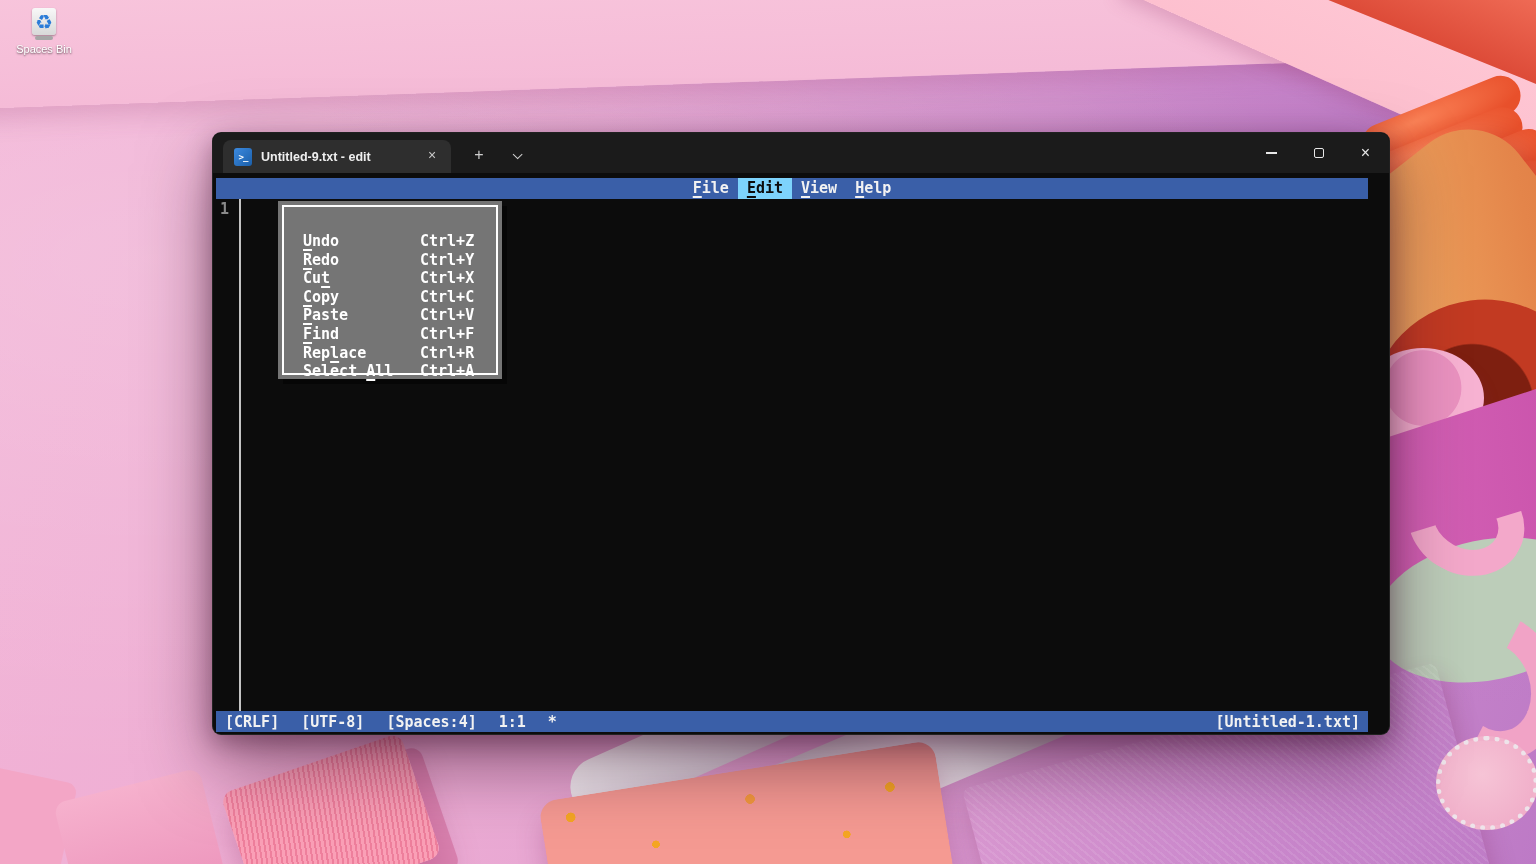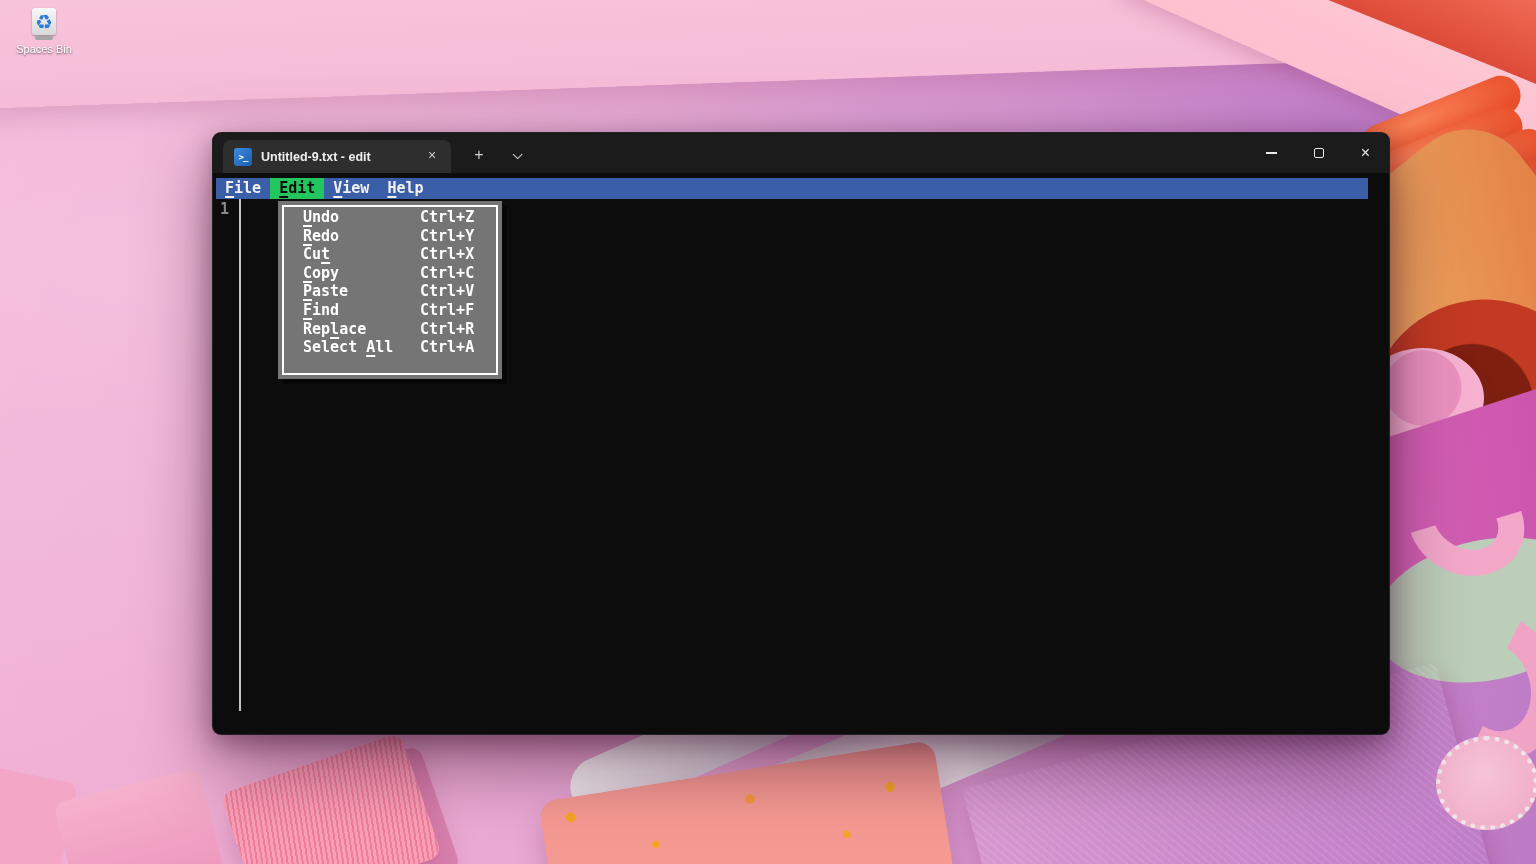--- a/index.html
+++ b/index.html
@@ -54,32 +54,32 @@
   .btn-newtab { left:252px; }
   .btn-tabdrop { left:288px; }
   .chev { display:inline-block; width:7px; height:7px; border-right:1.6px solid #cfcfcf; border-bottom:1.6px solid #cfcfcf; transform:rotate(45deg) translateY(-3px); }
   .controls { position:absolute; right:0; top:0; height:40px; display:flex; }
   .ctrl { width:47px; height:40px; display:flex; align-items:center; justify-content:center; color:#e8e8e8; }
   .ico-min { display:block; width:11px; height:1.5px; background:#e8e8e8; }
   .ico-max { display:block; width:10px; height:10px; border:1.3px solid #e8e8e8; border-radius:2px; }
   .ctrl-close { font-size:16px; }
 
   
-  .app-text { font-family:"DejaVu Sans Mono",monospace; font-size:15px; font-weight:bold; }
+  .app-text { font-family:"DejaVu Sans Mono",monospace; font-size:15px; font-weight:bold;justify-content:center; }
   .menubar { position:absolute; left:3px; top:45px; width:1152px; height:21px; background:#3a5fa8; display:flex; align-items:center; }
   .mb-item { padding:0 9px; height:21px; line-height:21px; color:#f2f2f2; }
-  .mb-active { background:#22c55e; color:#0c0c0c; }
+  .mb-active { background:#7dd3fc; color:#0c0c0c; }
   u { text-underline-offset:2.5px; text-decoration-thickness:1.5px; }
 
   .editor { position:absolute; left:3px; top:66px; width:1152px; height:512px; }
   .line-num { position:absolute; left:4px; top:1px; color:#8a8a8a; }
   .gutter-line { position:absolute; left:23px; top:0; width:2px; height:100%; background:#c4c4c4; }
 
   .dropdown { position:absolute; left:65px; top:68px; width:224px; height:178px; background:#757575; box-shadow:5px 5px 0 rgba(0,0,0,.45); z-index:5; }
-  .dd-inner { position:absolute; inset:4px; border:2px solid #ffffff; padding-top:1px; }
+  .dd-inner { position:absolute; inset:4px; border:2px solid #ffffff; padding-top:25px; }
   .dd-row { display:flex; height:18.6px; line-height:18.6px; padding-left:19px; color:#ffffff; }
   .dd-label { width:117px; }
 
   .statusbar { position:absolute; left:3px; top:578px; width:1152px; height:21px; background:#3a5fa8; display:flex; align-items:center; justify-content:space-between; color:#f2f2f2; }
   .sb-left { display:flex; gap:22px; padding-left:9px; }
   .sb-right { padding-right:8px; }
 </style>
 </head>
 <body>
 
@@ -184,15 +184,25 @@
             <span class="dd-label">Rep<u>l</u>ace</span>
             <span class="dd-short">Ctrl+R</span>
           </div>
           <div class="dd-row">
             <span class="dd-label">Select <u>A</u>ll</span>
             <span class="dd-short">Ctrl+A</span>
           </div>
         </div>
     </div>
 
+    <div class="statusbar app-text">
+      <div class="sb-left">
+          <span class="sb-item">[CRLF]</span>
+          <span class="sb-item">[UTF-8]</span>
+          <span class="sb-item">[Spaces:4]</span>
+          <span class="sb-item">1:1</span>
+          <span class="sb-item">*</span>
+        </div>
+      <div class="sb-right">[Untitled-1.txt]</div>
+    </div>
 
   </div>
 </div>
 
 </body></html>

